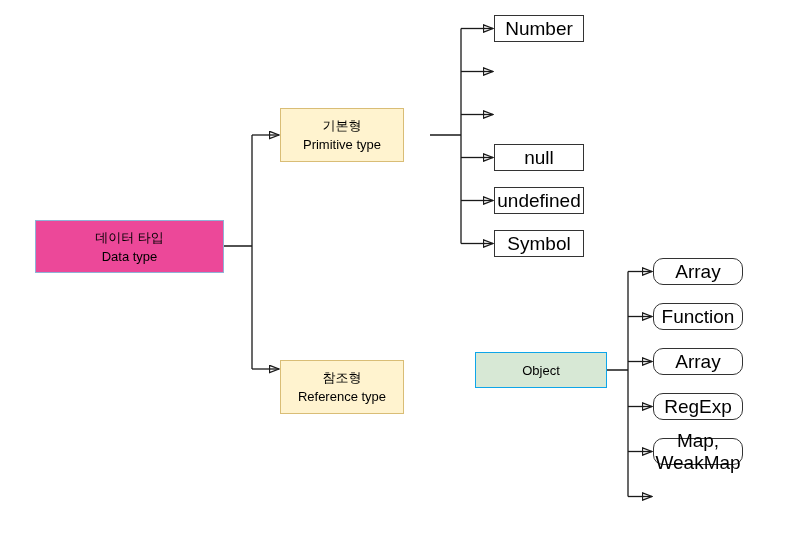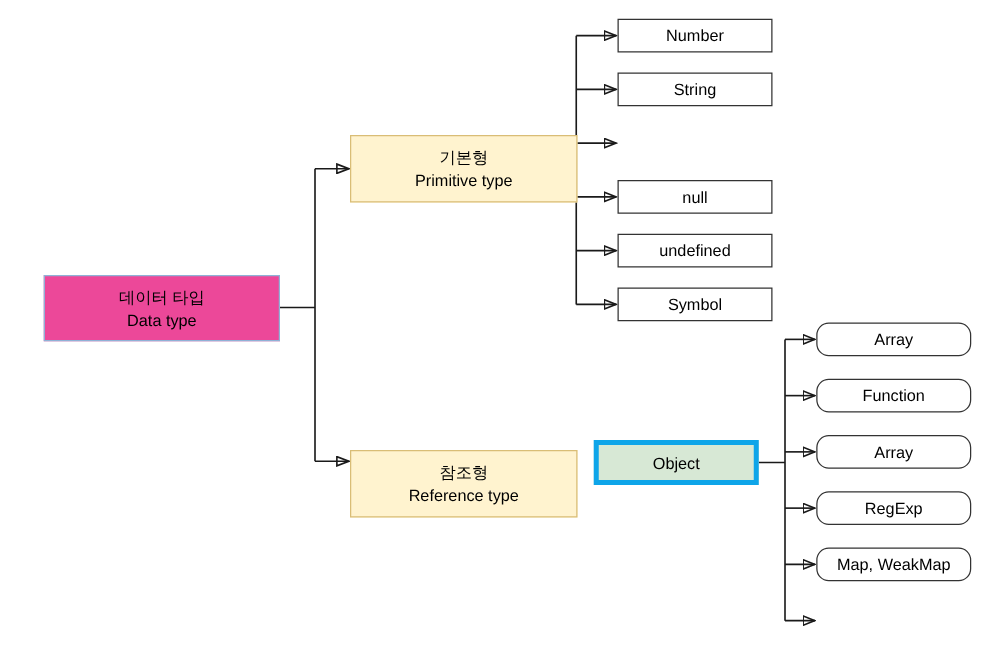--- a/index.html
+++ b/index.html
@@ -38,44 +38,44 @@
     color: #000000;
     font-size: 13px;
     line-height: 19px;
   }
   .node-root {
     left: 35px; top: 220px; width: 189px; height: 53px;
     background: #ec4899;
     border: 1px solid #8fb2d6;
   }
   .node-branch {
-    width: 182px; height: 54px;
+    width: 124px; height: 54px;
     background: #fff3cf;
     border: 1px solid #d9bd76;
   }
   .node-primitive { left: 280px; top: 108px; }
   .node-reference { left: 280px; top: 360px; text-align: center; }
   .node-object {
     left: 475px; top: 352px; width: 132px; height: 36px;
     background: #d7e8d5;
-    border: 4px solid #0ea5e9;
+    border: 1px solid #0ea5e9;
   }
   .leaf {
     position: absolute;
     box-sizing: border-box;
-    width: 124px;
+    width: 90px;
     height: 27px;
     background: #ffffff;
     border: 1px solid #333333;
     display: flex;
     align-items: center;
     justify-content: center;
     text-align: center;
     color: #000000;
-    font-size: 13px;
+    font-size: 19px;
   }
   .leaf-col-a { left: 494px; }
   .leaf-col-b { left: 653px; border-radius: 10px; }
 </style>
 </head>
 <body>
 
 <div class="canvas">
 
   <svg class="edges" xmlns="http://www.w3.org/2000/svg">
@@ -125,21 +125,20 @@
   <div class="node node-branch node-reference">
     <div>참조형</div>
     <div>Reference type</div>
   </div>
 
   <div class="node node-object">
     <div>Object</div>
   </div>
 
   <div class="leaf leaf-col-a" style="top:15px">Number</div>
-  <div class="leaf leaf-col-a" style="top:58px">String</div>
   <div class="leaf leaf-col-a" style="top:144px">null</div>
   <div class="leaf leaf-col-a" style="top:187px">undefined</div>
   <div class="leaf leaf-col-a" style="top:230px">Symbol</div>
 
   <div class="leaf leaf-col-b" style="top:258px">Array</div>
   <div class="leaf leaf-col-b" style="top:303px">Function</div>
   <div class="leaf leaf-col-b" style="top:348px">Array</div>
   <div class="leaf leaf-col-b" style="top:393px">RegExp</div>
   <div class="leaf leaf-col-b" style="top:438px">Map, WeakMap</div>
 

